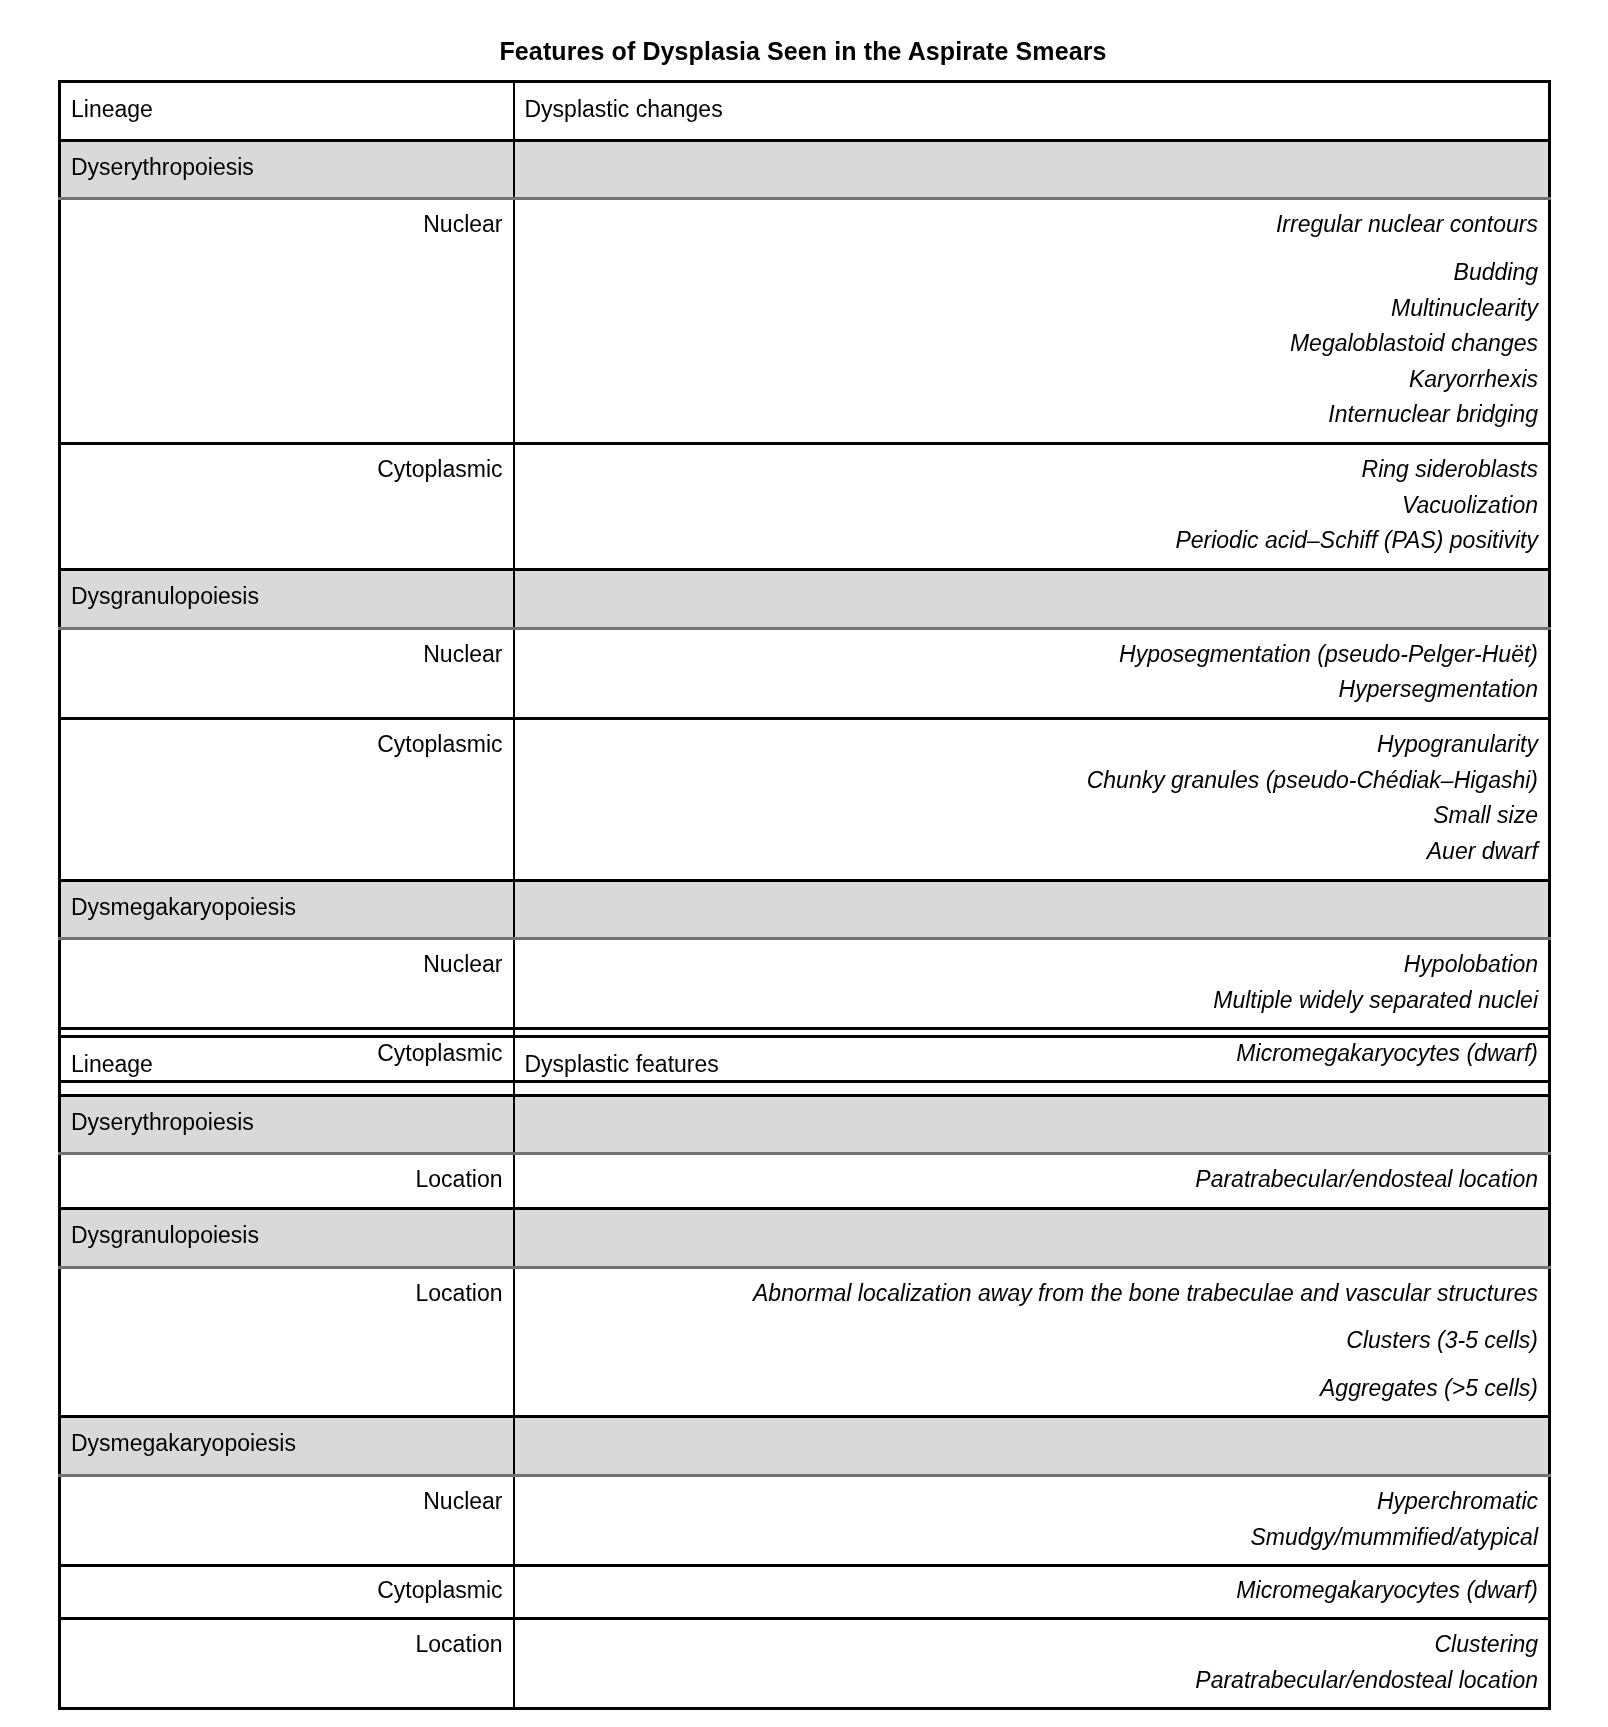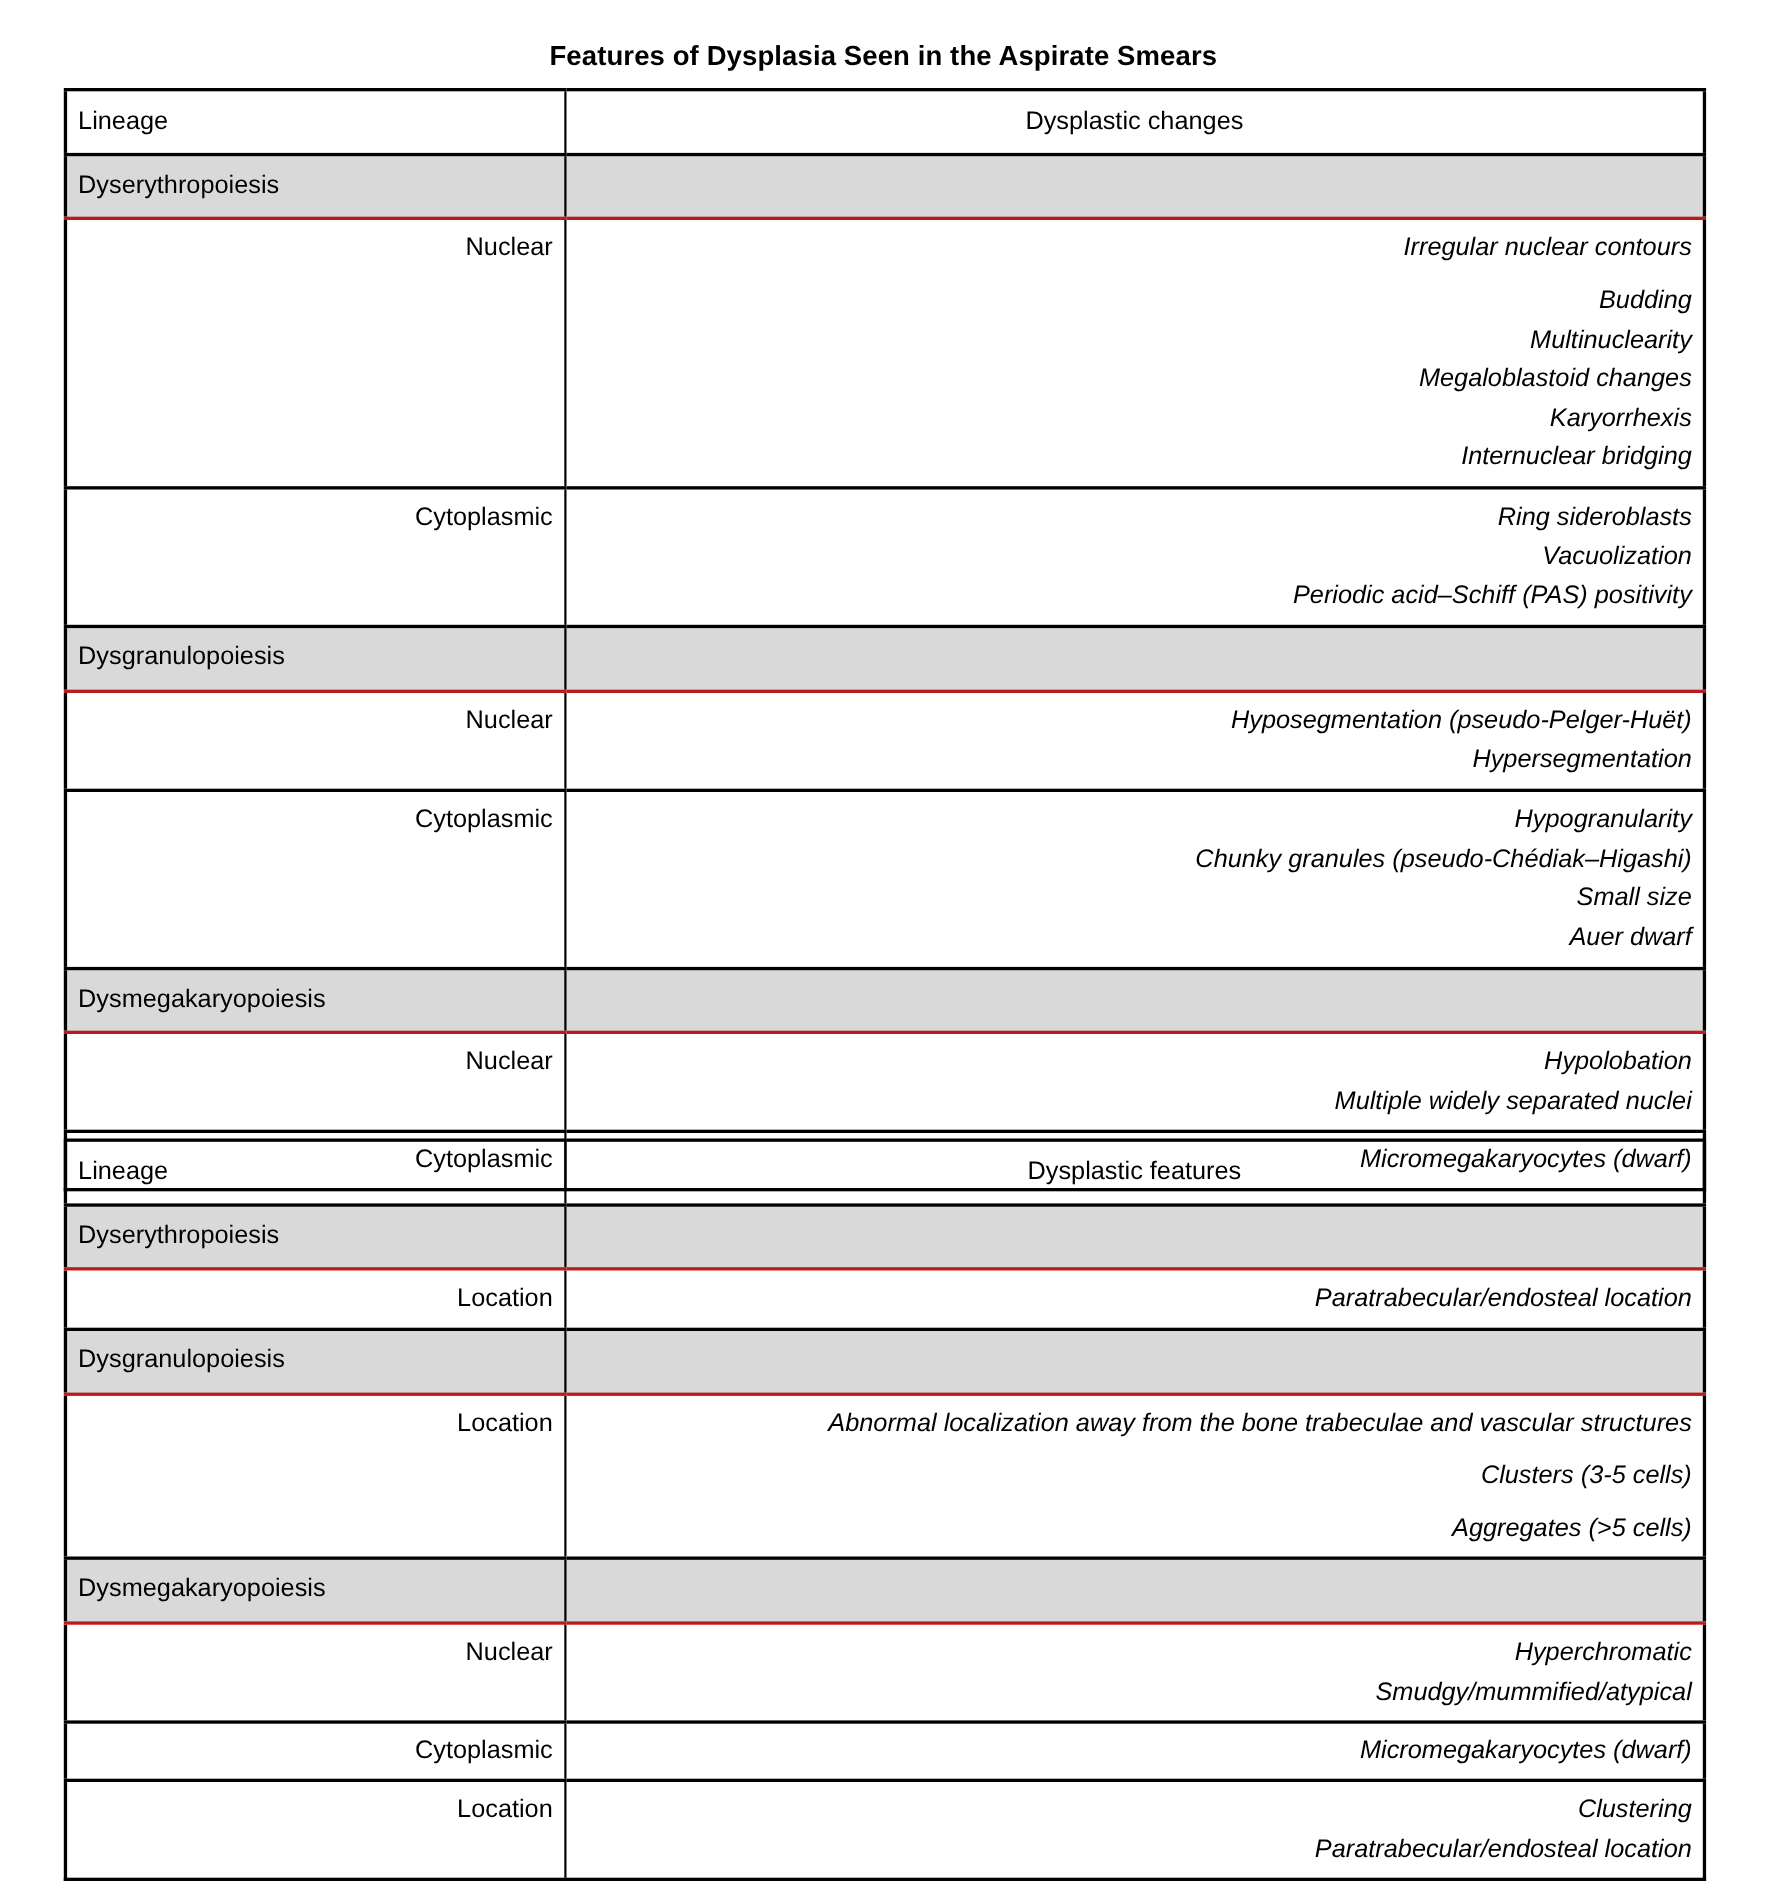--- a/index.html
+++ b/index.html
@@ -65,29 +65,28 @@
     border-bottom: 3px solid #000;
     border-top: 3px solid #000;
     padding-top: 9px;
     padding-bottom: 11px;
   }
   td.head-lineage {
     text-align: left;
     font-weight: bold;
   }
   td.head-changes {
-    text-align: center;
     font-weight: bold;
   }
 
   
   tr.group-row td {
     background: #d9d9d9;
     border-top: 1px solid #000;
-    border-bottom: 3px solid #b91c1c;
+    border-bottom: 3px solid #737373;
     padding-top: 8px;
     padding-bottom: 12px;
   }
   td.group-label {
     font-weight: bold;
     text-align: left;
   }
   td.group-blank { }
 
   

